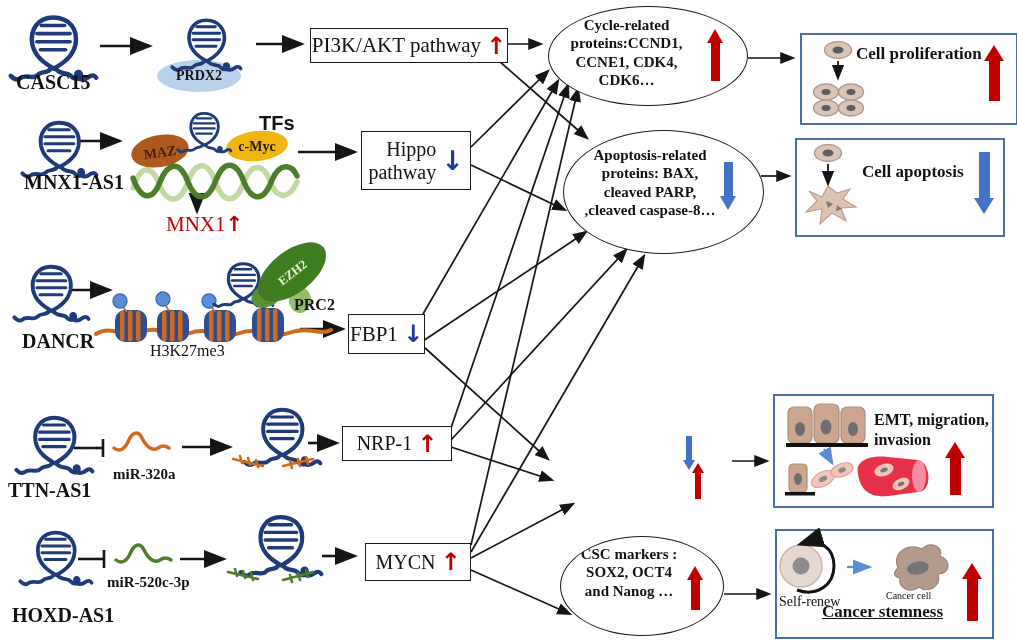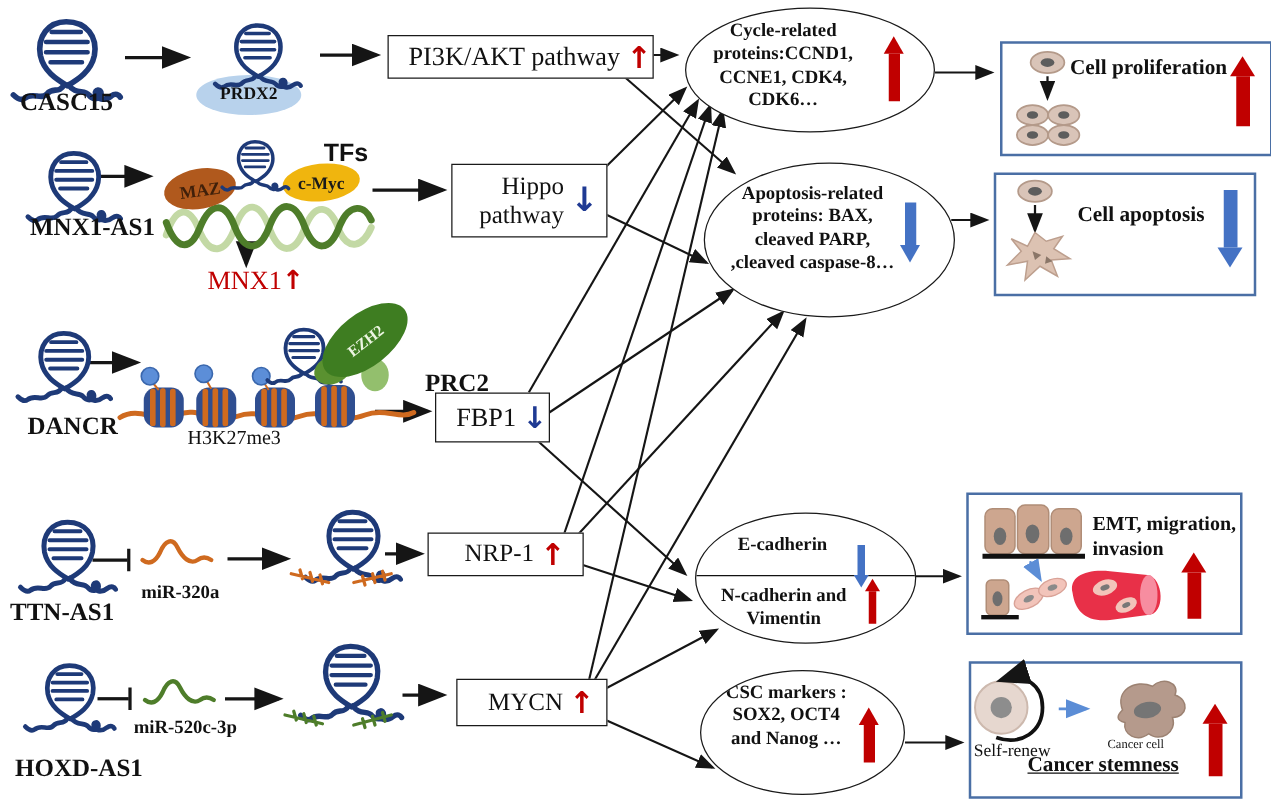--- a/index.html
+++ b/index.html
@@ -7,21 +7,21 @@
        font-family:"Liberation Serif",serif;color:#111;}
   svg.layer{position:absolute;left:0;top:0;}
   #base-art{z-index:0;}
   #picto-art{z-index:3;pointer-events:none;}
   .lbl{position:absolute;z-index:2;font-weight:bold;font-size:20px;white-space:nowrap;}
   .lbl.sm{font-size:15px;}
   .lbl.norm{font-weight:normal;}
   .lbl.sans{font-family:"Liberation Sans",sans-serif;}
   .lbl.red{color:#c00000;font-weight:normal;font-size:21px;}
   .pbox{position:absolute;z-index:1;border:1.8px solid #1a1a1a;background:#fff;
-        display:flex;align-items:center;justify-content:center;gap:5px;font-size:21px;padding-left:15px;}
+        display:flex;align-items:center;justify-content:center;gap:5px;font-size:21px;}
   .pbox .uarr,.pbox .darr{font-family:"DejaVu Sans",sans-serif;font-weight:bold;line-height:1;font-size:24px;}
   .pbox .uarr{color:#c00000;}
   .pbox .darr{color:#1f3a93;}
   .glyph-arrow{font-family:"DejaVu Sans",sans-serif;font-weight:bold;}
   .eff{position:absolute;z-index:1;border:1.8px solid #1a1a1a;border-radius:50%;background:#fff;
        font-weight:bold;font-size:15px;line-height:1.22;text-align:center;overflow:hidden;}
   .eff .txt{position:absolute;}
   .divider{position:absolute;left:0;right:0;border-top:1.8px solid #111;}
   .obox{position:absolute;z-index:1;border:2px solid #4a6fa5;background:#fff;}
   .otxt{position:absolute;z-index:2;font-weight:bold;font-size:17px;white-space:nowrap;}
@@ -180,21 +180,21 @@
   </svg>
 
   <div class="lbl" style="left:16px;top:71px;">CASC15</div>
   <div class="lbl" style="left:173px;top:68px;width:52px;text-align:center;font-size:14px;">PRDX2</div>
   <div class="lbl" style="left:24px;top:171px;">MNX1-AS1</div>
   <div class="lbl sans" style="left:259px;top:112px;">TFs</div>
   <div class="lbl red" style="left:166px;top:212px;">
     <span>MNX1</span><span class="glyph-arrow">↑</span>
   </div>
   <div class="lbl" style="left:22px;top:330px;text-align:right;">DANCR</div>
-  <div class="lbl" style="left:294px;top:296px;font-size:20px;margin-left:46px;">PRC2</div>
+  <div class="lbl" style="left:294px;top:296px;font-size:16px;">PRC2</div>
   <div class="lbl norm" style="left:150px;top:342px;font-size:16px;">H3K27me3</div>
   <div class="lbl" style="left:8px;top:479px;">TTN-AS1</div>
   <div class="lbl sm" style="left:113px;top:466px;">miR-320a</div>
   <div class="lbl" style="left:12px;top:589px;margin-top:15px;">HOXD-AS1</div>
   <div class="lbl sm" style="left:107px;top:574px;">miR-520c-3p</div>
 
   <div class="pbox" style="left:310px;top:28px;width:196px;height:33px;">
     <span>PI3K/AKT pathway</span>
     <span class="uarr">↑</span>
   </div>
@@ -213,25 +213,20 @@
   <div class="pbox" style="left:365px;top:543px;width:104px;height:36px;font-size:20px;">
     <span>MYCN</span>
     <span class="uarr">↑</span>
   </div>
 
   <div class="eff" style="left:548px;top:6px;width:198px;height:98px;">
     <div class="txt" style="left:10px;top:9px;width:135px;">Cycle-related proteins:CCND1, CCNE1, CDK4, CDK6…</div>
   </div>
   <div class="eff" style="left:563px;top:130px;width:199px;height:122px;">
     <div class="txt" style="left:16px;top:15px;width:140px;">Apoptosis-related proteins: BAX, cleaved PARP, ,cleaved caspase-8…</div>
-  </div>
-  <div class="eff" style="left:556px;top:410px;width:175px;height:103px;">
-    <div class="divider" style="top:49px;"></div>
-    <div class="txt" style="left:14px;top:16px;width:110px;">E-cadherin</div>
-    <div class="txt" style="left:10px;top:57px;width:120px;">N-cadherin and Vimentin</div>
   </div>
   <div class="eff" style="left:560px;top:536px;width:162px;height:98px;">
     <div class="txt" style="left:15px;top:8px;width:106px;">CSC markers : SOX2, OCT4 and Nanog …</div>
   </div>
 
   <div class="obox" style="left:800px;top:33px;width:214px;height:88px;"></div>
   <div class="otxt" style="left:856px;top:44px;">Cell proliferation</div>
 
   <div class="obox" style="left:795px;top:138px;width:206px;height:95px;"></div>
   <div class="otxt" style="left:862px;top:162px;">Cell apoptosis</div>

